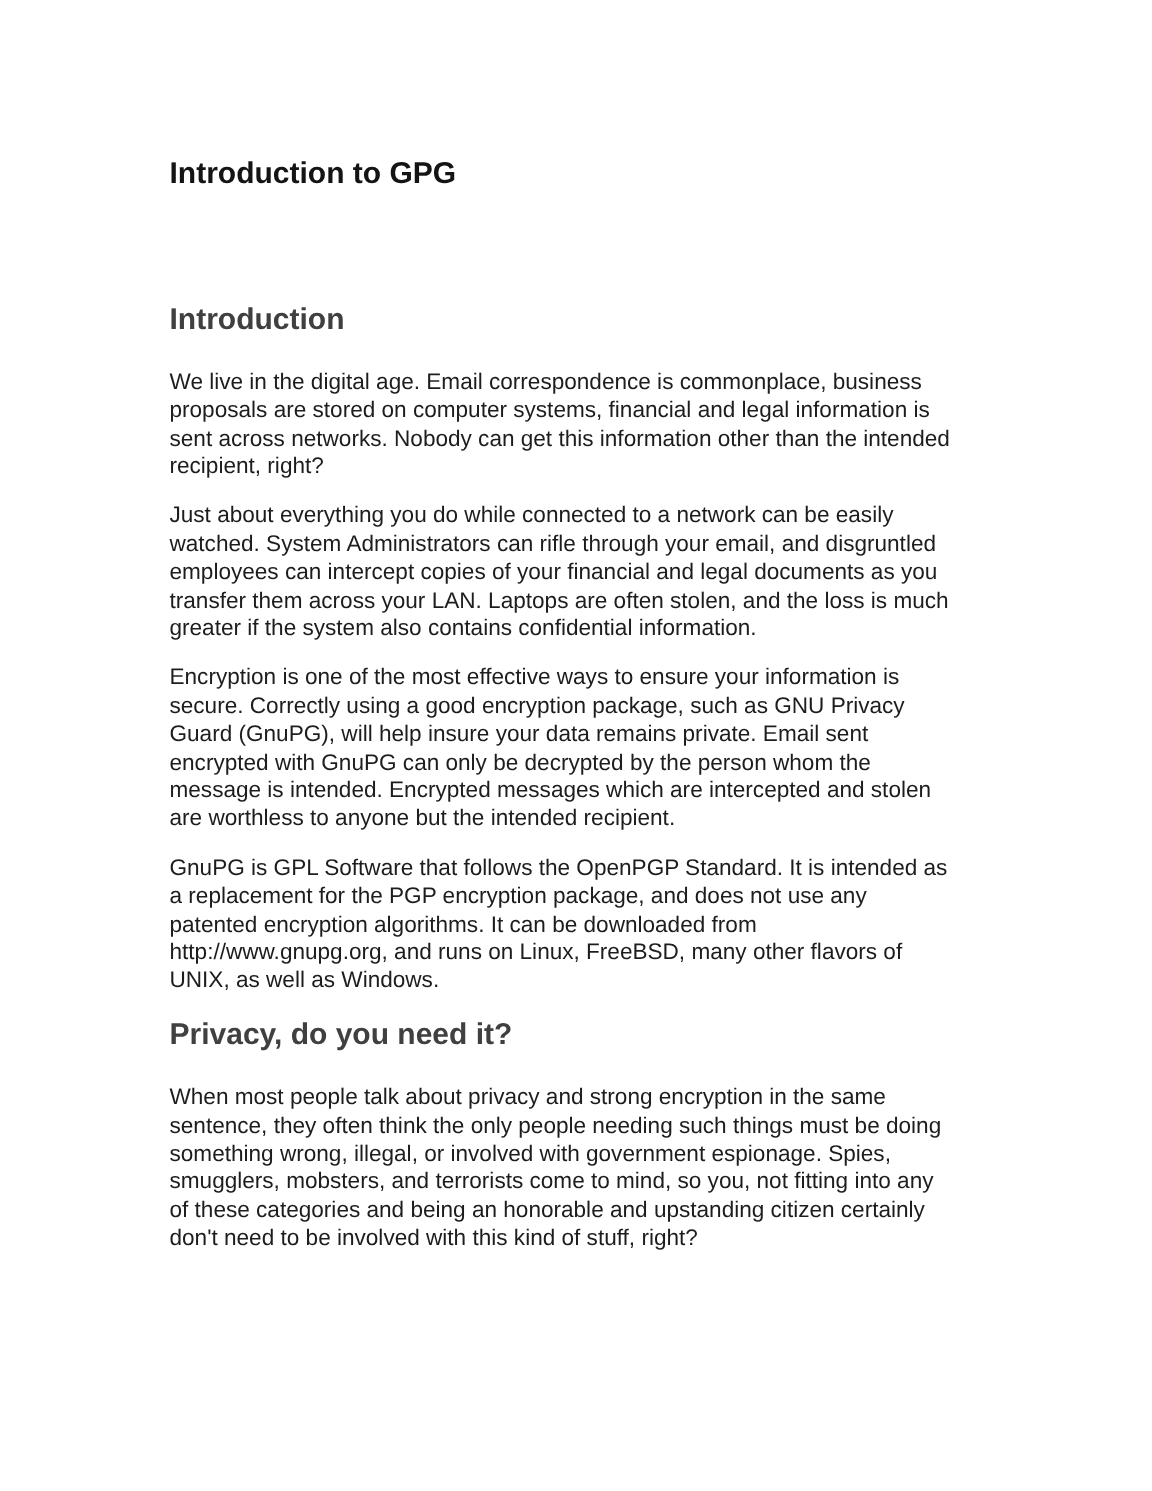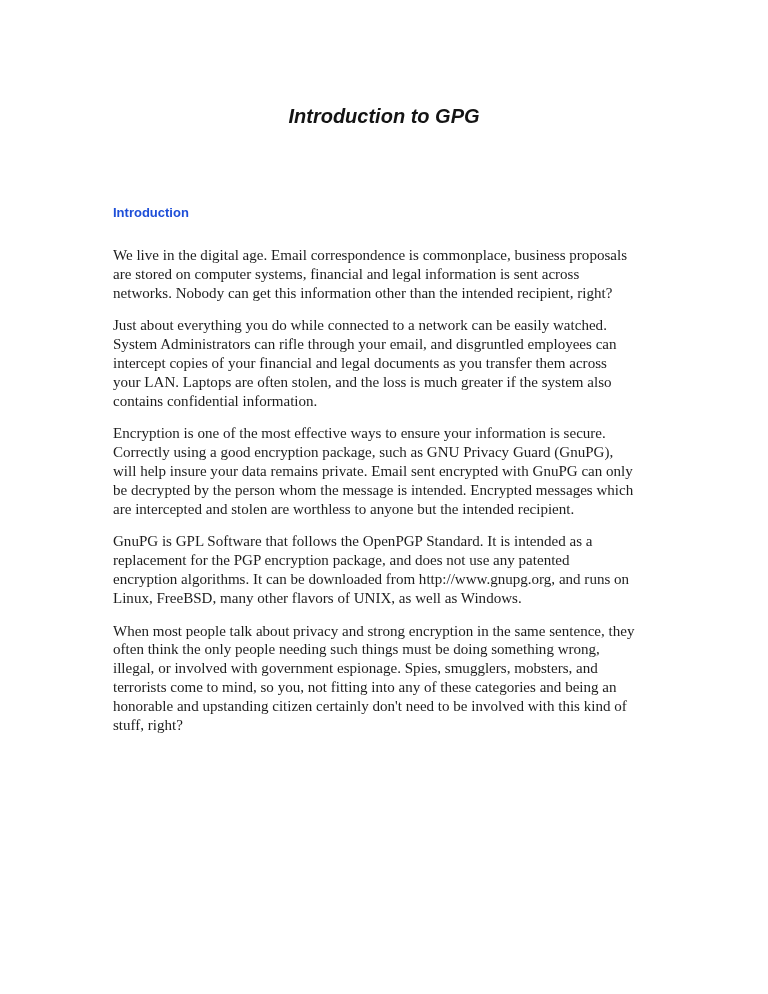--- a/index.html
+++ b/index.html
@@ -14,35 +14,33 @@
     box-sizing: border-box;
     background: #ffffff;
     padding: 103px 113px 0 113px;
     overflow: hidden;
   }
   .doc-title {
     font-family: "Liberation Sans", sans-serif;
     font-weight: bold;
     font-size: 20px;
     line-height: 26px;
-    text-align: center;
     color: #141414;
     margin: 0 0 72px 0;
-    font-style: italic;
   }
   .section-heading {
     font-family: "Liberation Sans", sans-serif;
     font-weight: bold;
-    font-size: 13px;
+    font-size: 20px;
     line-height: 24px;
-    color: #1d4ed8;
+    color: #404040;
     margin: 8px 0 21px 0;
   }
   .body-paragraph {
-    font-family: Liberation Serif, serif;
+    font-family: Liberation Sans, sans-serif;
     font-size: 15.06px;
     line-height: 18.8px;
     color: #1d1d1d;
     margin: 0 18px 14px 0;
   }
 </style>
 </head>
 <body>
 
 <div class="page">
@@ -54,16 +52,17 @@
   <p class="body-paragraph">We live in the digital age. Email correspondence is commonplace, business proposals are stored on computer systems, financial and legal information is sent across networks. Nobody can get this information other than the intended recipient, right?</p>
 
 
   <p class="body-paragraph">Just about everything you do while connected to a network can be easily watched. System Administrators can rifle through your email, and disgruntled employees can intercept copies of your financial and legal documents as you transfer them across your LAN. Laptops are often stolen, and the loss is much greater if the system also contains confidential information.</p>
 
 
   <p class="body-paragraph">Encryption is one of the most effective ways to ensure your information is secure. Correctly using a good encryption package, such as GNU Privacy Guard (GnuPG), will help insure your data remains private. Email sent encrypted with GnuPG can only be decrypted by the person whom the message is intended. Encrypted messages which are intercepted and stolen are worthless to anyone but the intended recipient.</p>
 
   <p class="body-paragraph">GnuPG is GPL Software that follows the OpenPGP Standard. It is intended as a replacement for the PGP encryption package, and does not use any patented encryption algorithms. It can be downloaded from http://www.gnupg.org, and runs on Linux, FreeBSD, many other flavors of UNIX, as well as Windows.</p>
 
+  <h2 class="section-heading">Privacy, do you need it?</h2>
 
   <p class="body-paragraph">When most people talk about privacy and strong encryption in the same sentence, they often think the only people needing such things must be doing something wrong, illegal, or involved with government espionage. Spies, smugglers, mobsters, and terrorists come to mind, so you, not fitting into any of these categories and being an honorable and upstanding citizen certainly don't need to be involved with this kind of stuff, right?</p>
 
 </div>
 
 </body></html>

